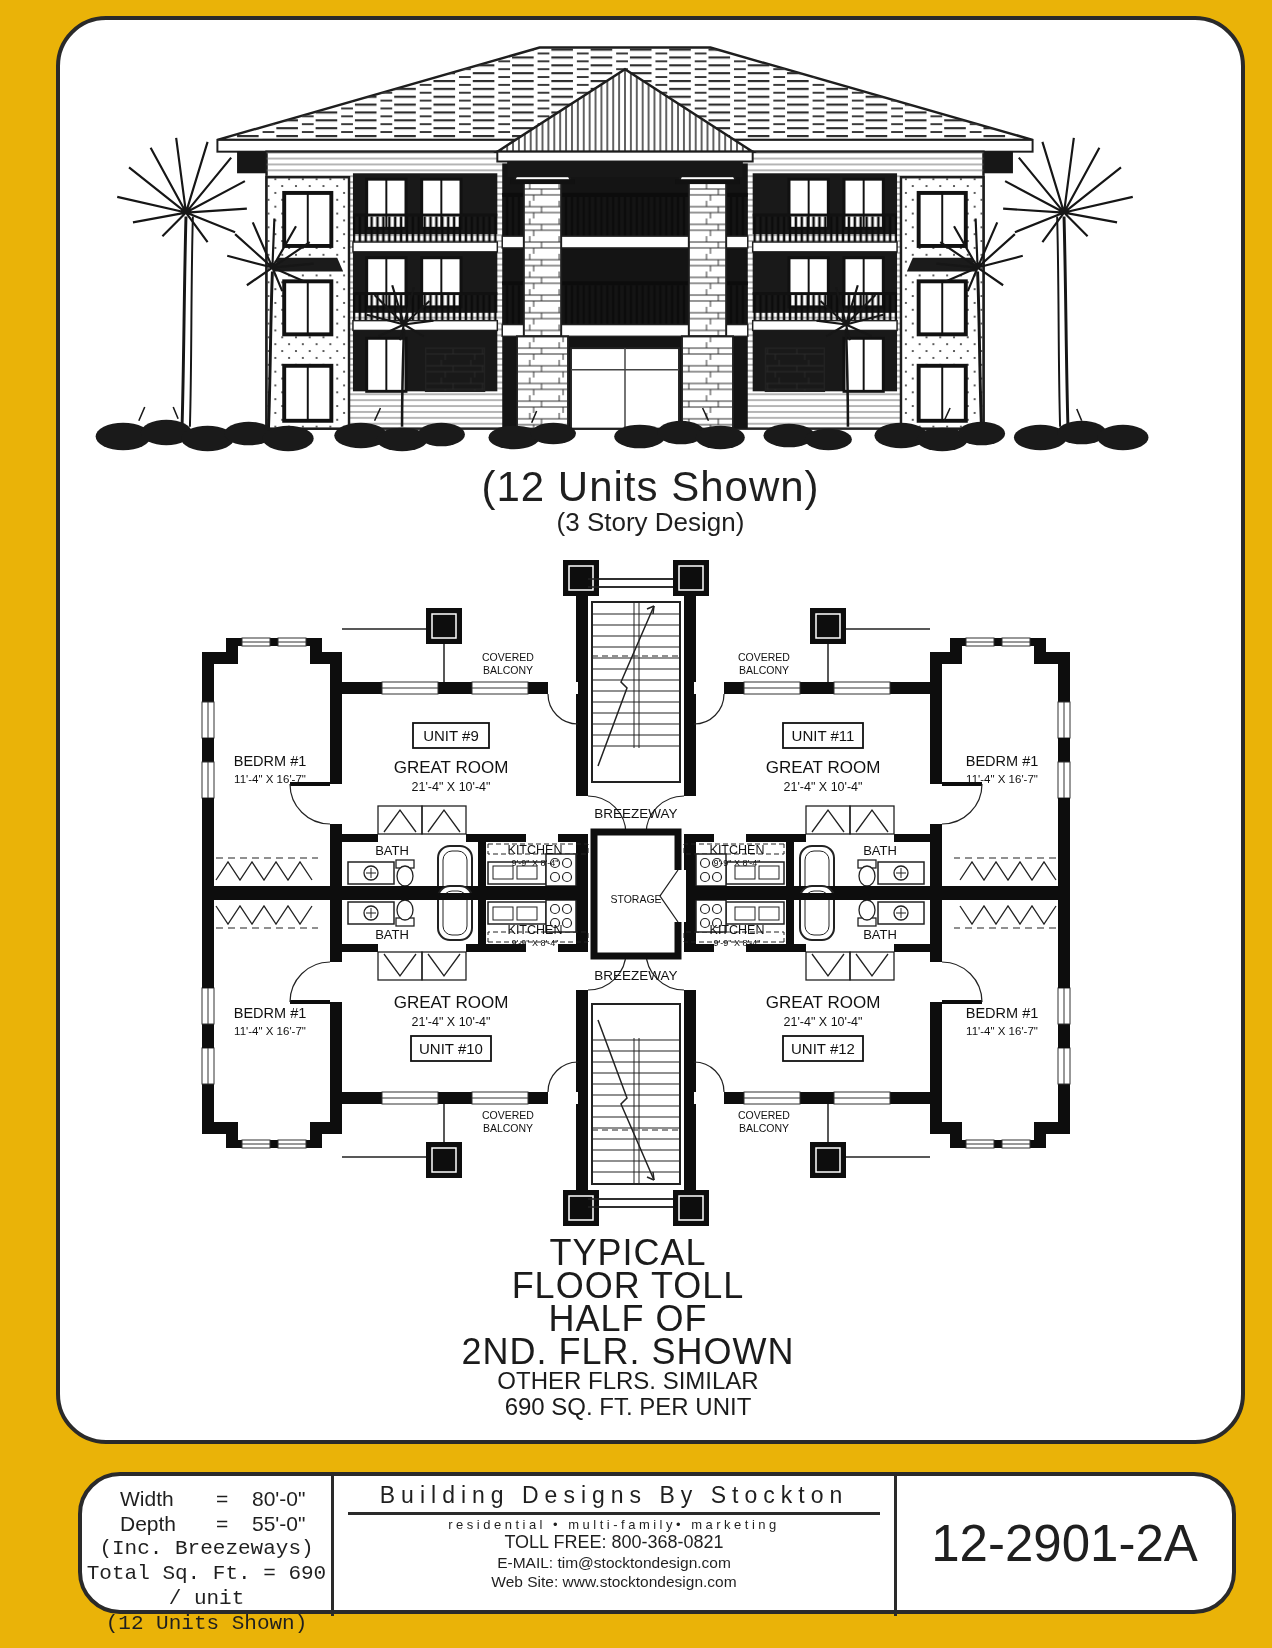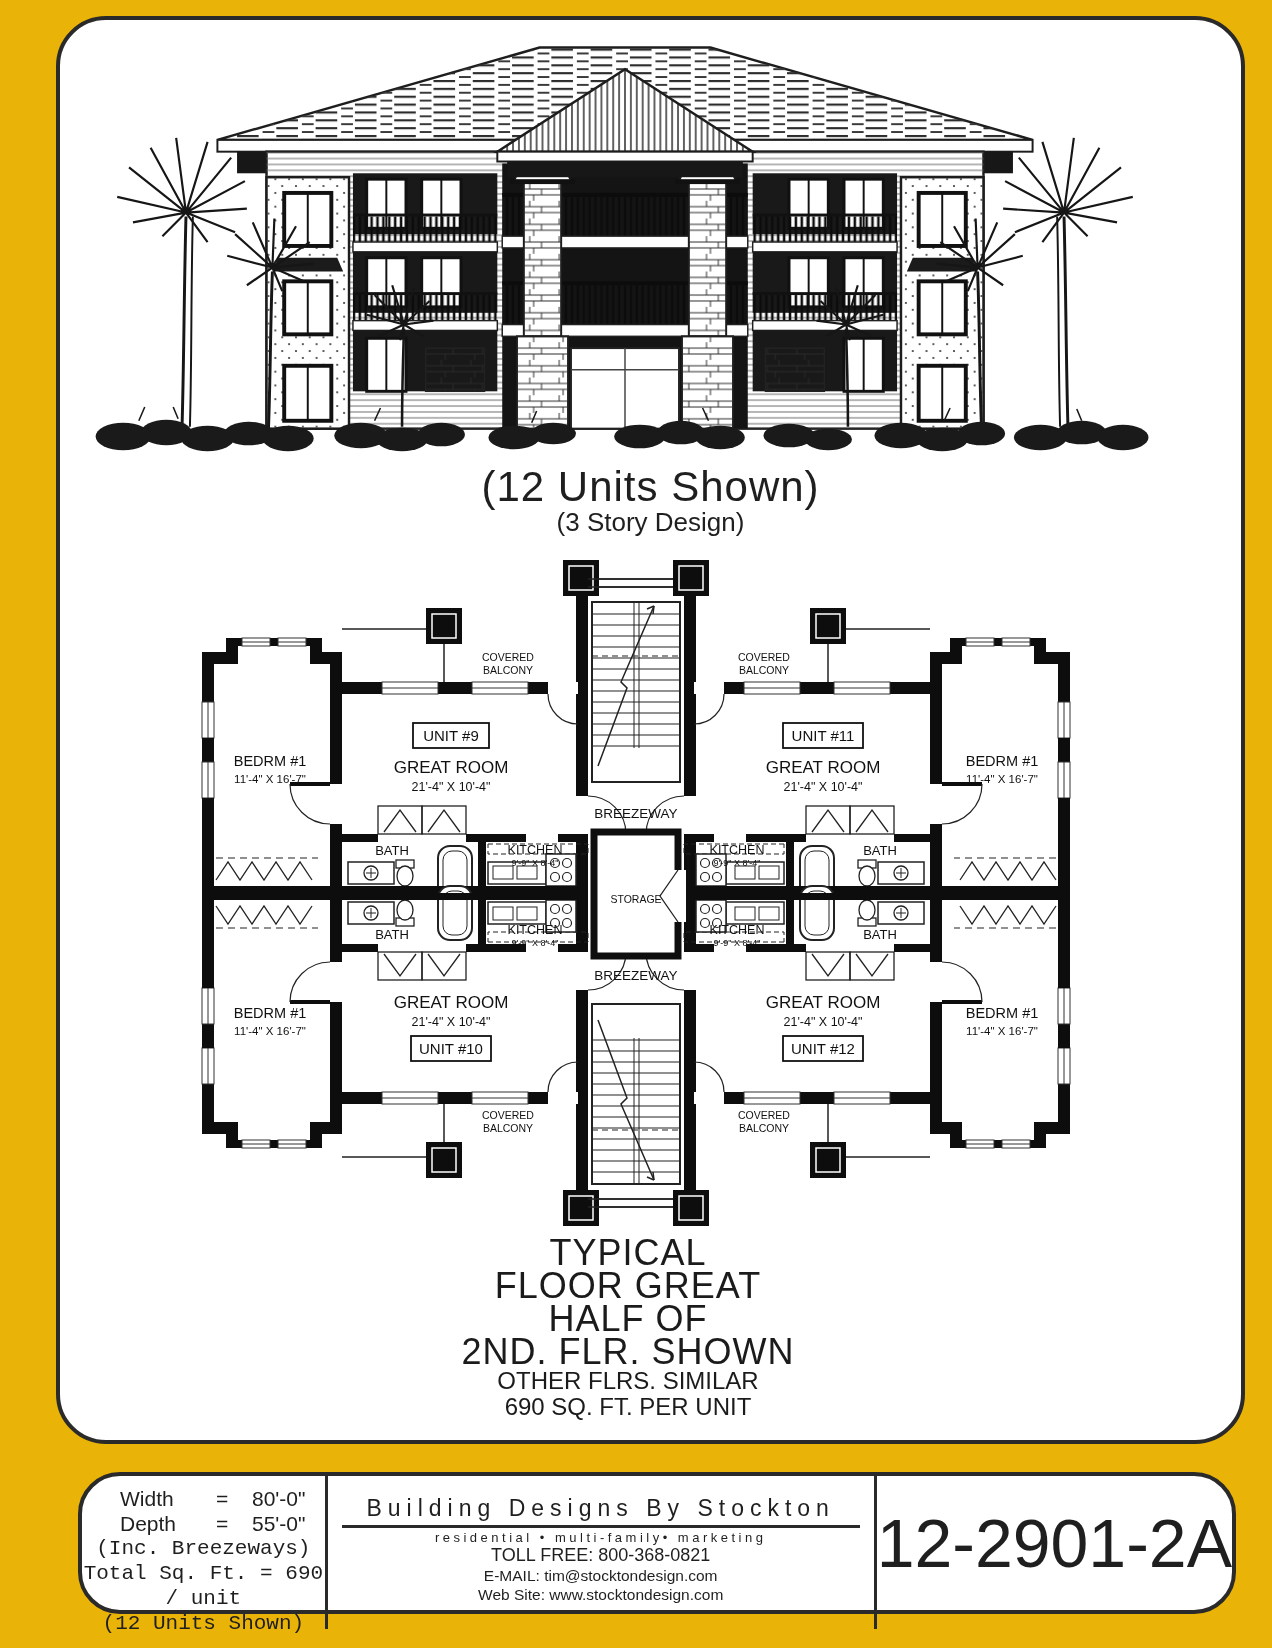--- a/index.html
+++ b/index.html
@@ -15,28 +15,28 @@
   .cap-plan{position:absolute;left:56px;top:1236px;width:1144px;text-align:center;color:#1b1b1b;}
   .cap-plan .big{font-size:36px;line-height:33px;letter-spacing:1px;}
   .cap-plan .small{font-size:24px;line-height:26px;}
   .title-block{position:absolute;left:78px;top:1472px;width:1150px;height:134px;
         border:4px solid #2a2a2a;border-radius:42px;background:#fff;display:flex;}
   .tb-cell{position:relative;height:100%;}
   .tb-specs{width:249px;padding-top:10px;font-size:21px;line-height:25px;}
   .spec-grid{display:grid;grid-template-columns:96px 36px auto;padding-left:38px;}
   .spec-center{text-align:center;font-family:Liberation Mono, monospace;}
   .tb-company{width:560px;border-left:3px solid #2a2a2a;border-right:3px solid #2a2a2a;
-        text-align:center;padding-top:19px;}
+        text-align:center;padding-top:6px;}
   .co-name{font-size:23px;letter-spacing:6px;white-space:nowrap;}
   .co-rule{height:3px;background:#2a2a2a;margin:3px 14px 2px 14px;}
   .co-tagline{font-size:13px;letter-spacing:3.5px;white-space:nowrap;}
   .co-line{font-size:18px;line-height:21px;}
   .co-line.sm{font-size:15.5px;line-height:19px;}
   .tb-number{flex:1;display:flex;align-items:center;justify-content:center;}
-  .plan-no{font-size:68px;letter-spacing:0px;white-space:nowrap;}
+  .plan-no{font-size:51px;letter-spacing:0px;white-space:nowrap;}
   svg text{fill:#111;font-family:"Liberation Sans", sans-serif;}
 </style>
 </head>
 <body>
 
 <div class="page">
 
   <div class="main-frame"></div>
 
   <svg class="elev-svg" viewBox="0 0 1110 448" xmlns="http://www.w3.org/2000/svg">
@@ -381,21 +381,21 @@
       <text x="551" y="314" font-size="9">9'-9" X 8'-4"</text>
       <text x="349" y="382" font-size="12.5">KITCHEN</text>
       <text x="349" y="394" font-size="9">9'-9" X 8'-4"</text>
       <text x="551" y="382" font-size="12.5">KITCHEN</text>
       <text x="551" y="394" font-size="9">9'-9" X 8'-4"</text>
     </g>
   </svg>
 
   <div class="cap-plan">
     <div class="big">TYPICAL</div>
-    <div class="big">FLOOR GREAT</div>
+    <div class="big">FLOOR TOLL</div>
     <div class="big">HALF OF</div>
     <div class="big">2ND. FLR. SHOWN</div>
     <div class="small">OTHER FLRS. SIMILAR</div>
     <div class="small">690 SQ. FT. PER UNIT</div>
   </div>
 
   <div class="title-block">
     <div class="tb-cell tb-specs">
       <div class="spec-grid">
         <span>Width</span>

